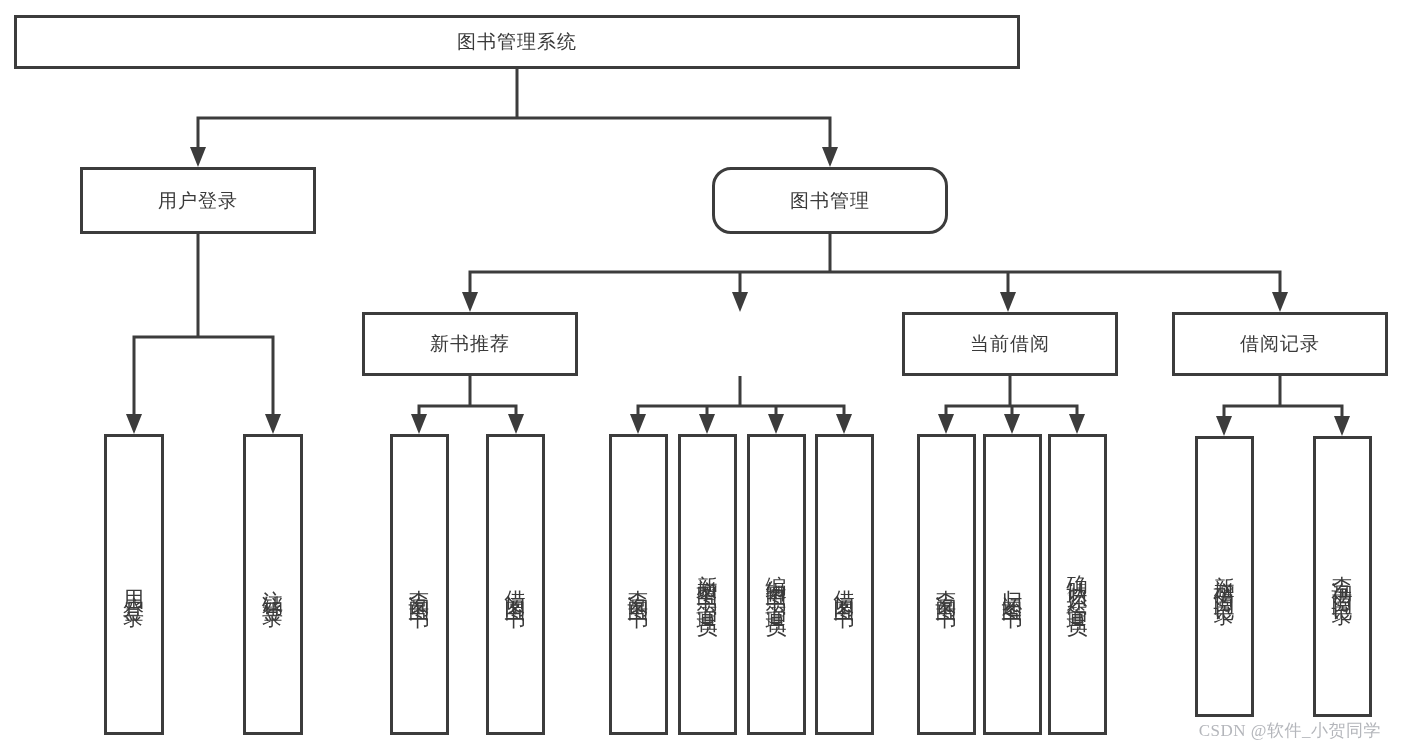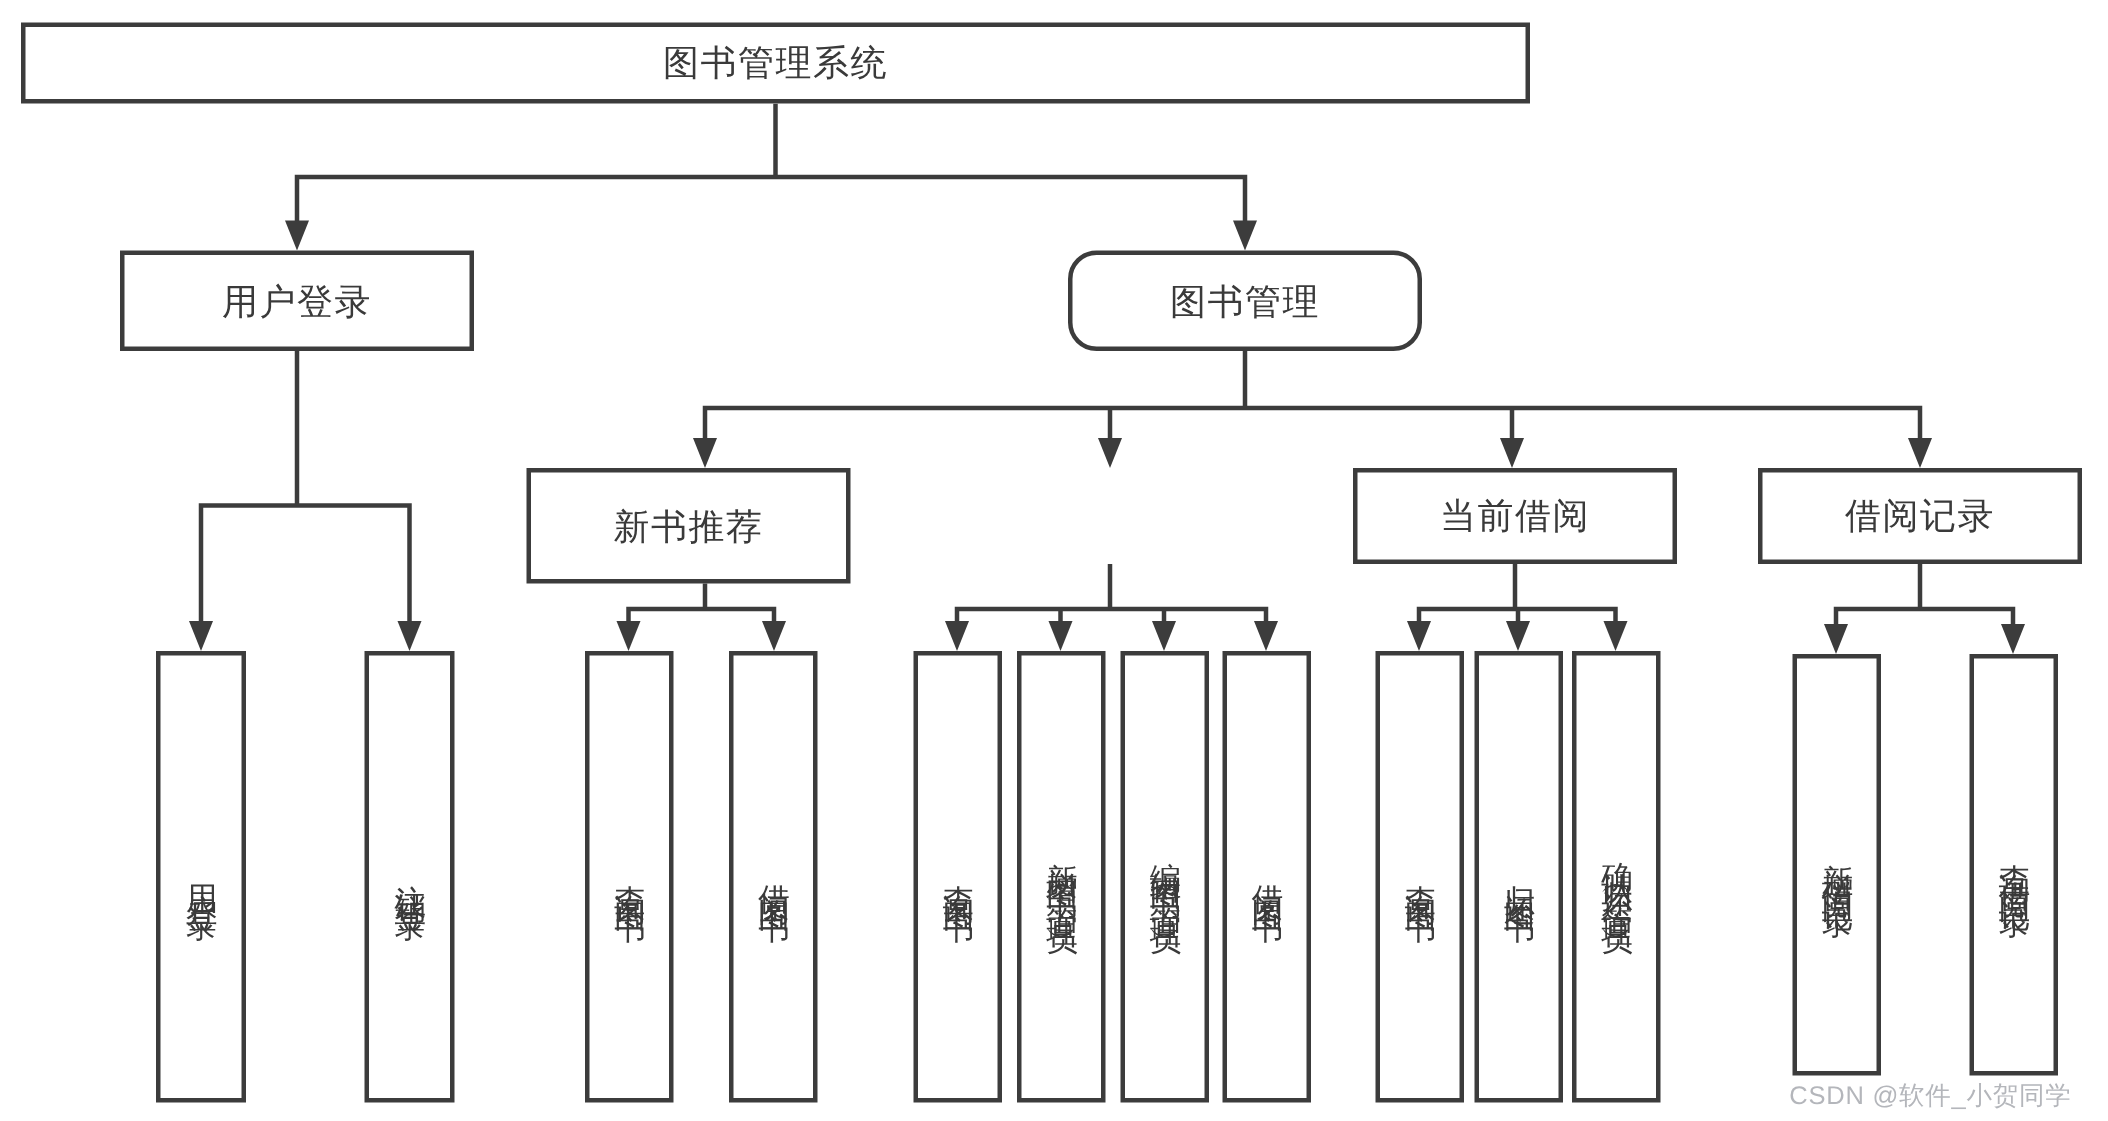--- a/index.html
+++ b/index.html
@@ -7,28 +7,28 @@
     position:relative; width:1405px; height:747px; background:#ffffff;
     font-family:"Liberation Sans","DejaVu Sans",sans-serif; overflow:hidden;
   }
   svg.connectors { position:absolute; left:0; top:0; z-index:0; }
   .box {
     position:absolute; box-sizing:border-box;
     border:3px solid #3c3c3c; background:#ffffff;
     display:flex; align-items:center; justify-content:center;
     color:#3a3a3a; z-index:1;
   }
-  .hbox { font-size:24px; letter-spacing:1px; }
+  .hbox { font-size:19px; letter-spacing:1px; }
   .vbox span {
     writing-mode:vertical-rl; text-orientation:mixed;
     font-size:21px; letter-spacing:6px; line-height:1; color:#3a3a3a;
   }
   .watermark {
     position:absolute; right:24px; bottom:5px; z-index:3;
-    color:#b4b6bb; font-size:17px; letter-spacing:0.5px;
+    color:#b4b6bb; font-size:17px; letter-spacing:0.5px;font-family:Liberation Serif, serif;
   }
 </style>
 </head>
 <body>
 
 <div class="stage">
 
   <svg class="connectors" width="1405" height="747" viewBox="0 0 1405 747">
     <g stroke="#3c3c3c" stroke-width="3" fill="none">
 
@@ -73,21 +73,21 @@
     <span>图书管理系统</span>
   </div>
 
   <div class="box hbox" style="left:80px; top:167px; width:236px; height:67px;">
     <span>用户登录</span>
   </div>
   <div class="box hbox" style="left:712px; top:167px; width:236px; height:67px;border-radius:19px;">
     <span>图书管理</span>
   </div>
 
-  <div class="box hbox" style="left:351px; top:312px; width:216px; height:77px;">
+  <div class="box hbox" style="left:362px; top:312px; width:216px; height:64px;">
     <span>新书推荐</span>
   </div>
   <div class="box hbox" style="left:1172px; top:312px; width:216px; height:64px;">
     <span>借阅记录</span>
   </div>
   <div class="box hbox" style="left:902px; top:312px; width:216px; height:64px;">
     <span>当前借阅</span>
   </div>
 
   <div class="box vbox" style="left:104px; top:434px; width:60px; height:301px;">

